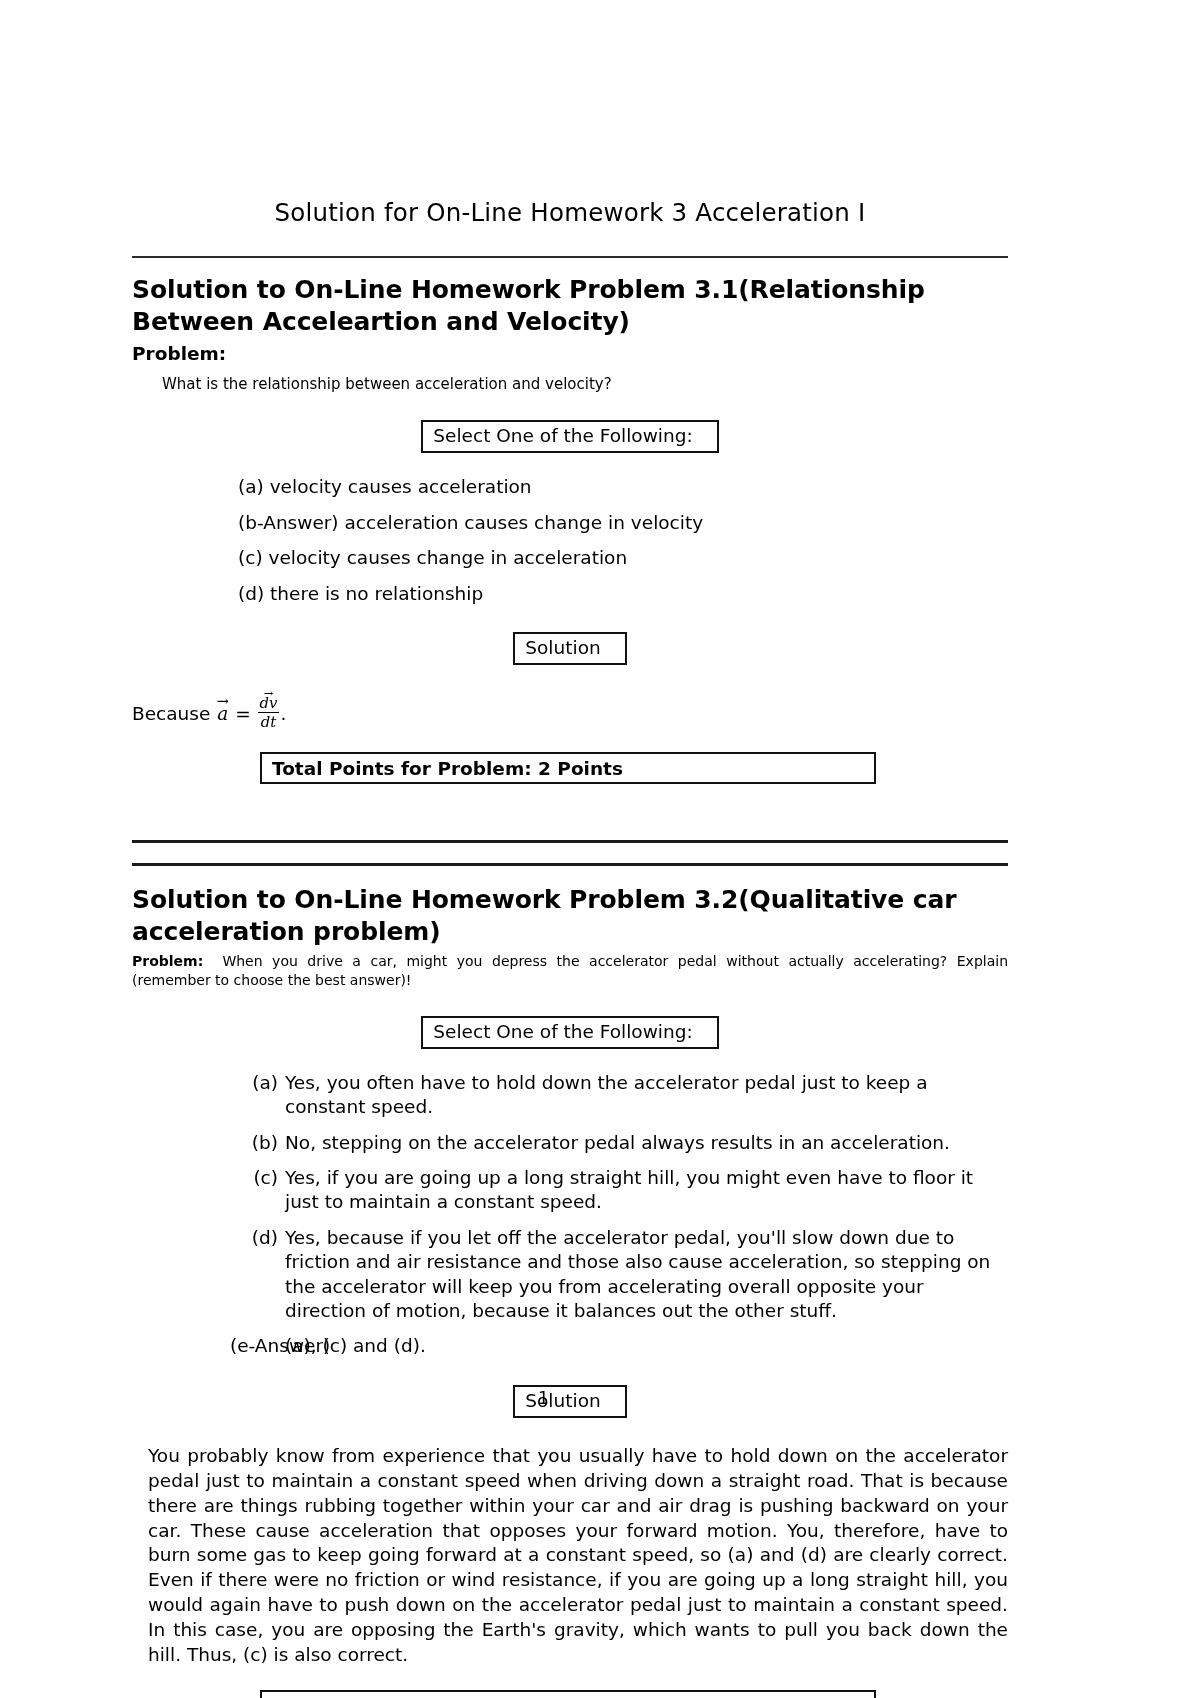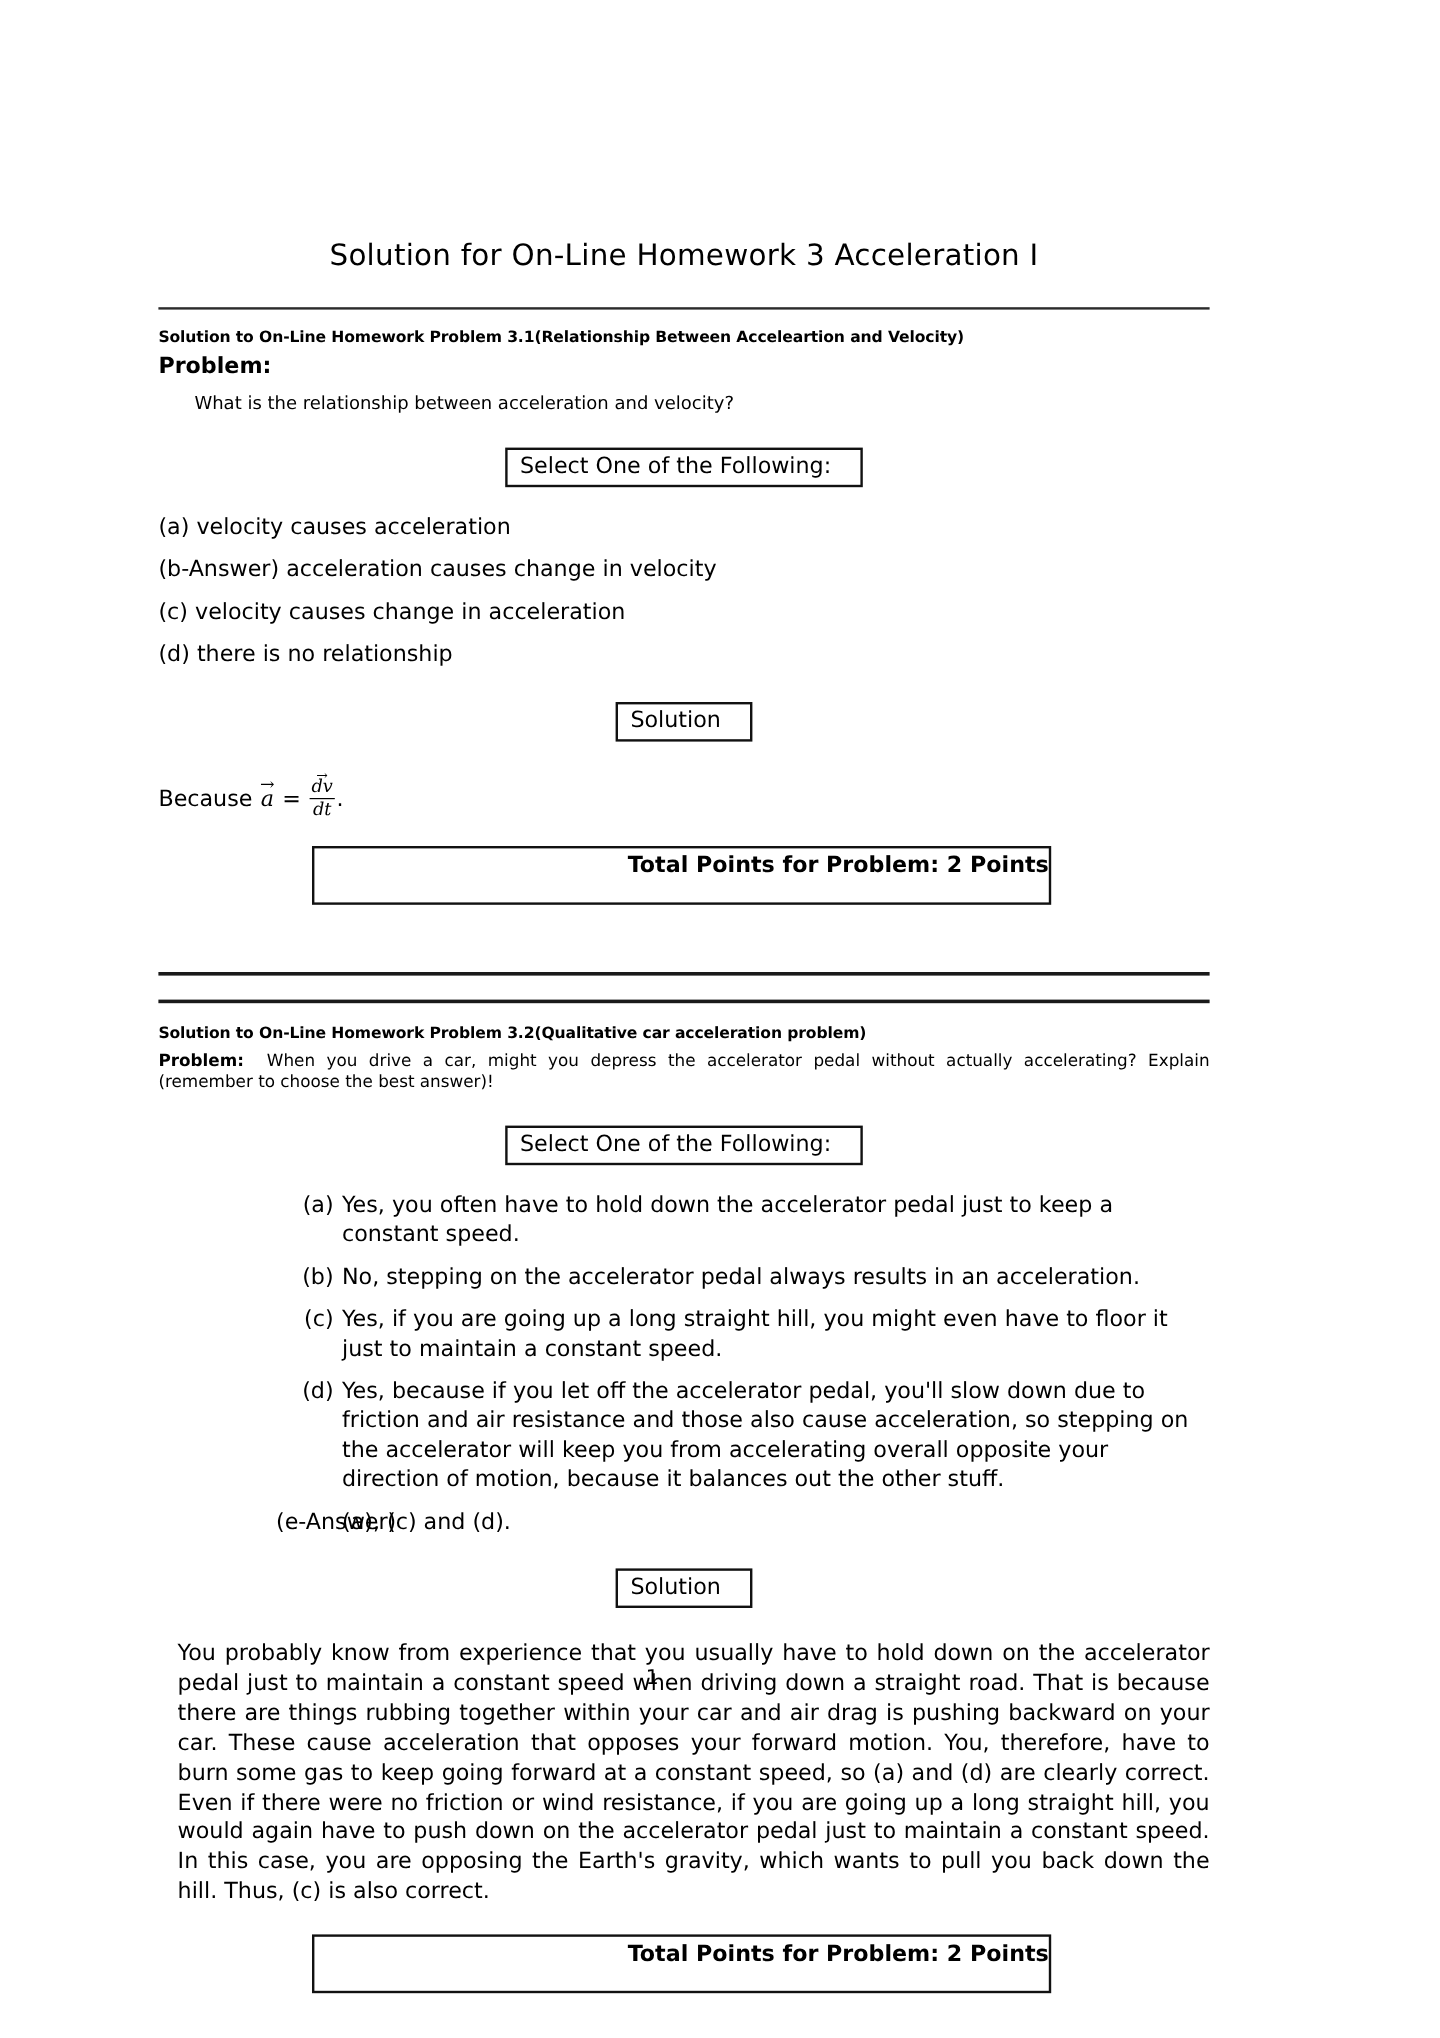--- a/index.html
+++ b/index.html
@@ -51,21 +51,21 @@
     border: none;
     border-top: 3.6px solid #1a1a1a;
     margin: 0;
     height: 0;
   }
   .rule-gap-a { margin-top: 56px; }
   .rule-gap-b { margin-top: 20px; }
 
   
   .sec-head {
-    font-size: 13px;
+    font-size: 25px;
     font-weight: bold;
     line-height: 1.28;
     margin: 16px 0 0 0;
     letter-spacing: -0.1px;
   }
   .sec-head.tight { margin-top: 18px; }
 
   .problem-label {
     font-size: 18.5px;
     font-weight: bold;
@@ -101,41 +101,40 @@
     background: #fff;
   }
   .select-box-wrap { margin-top: 26px; }
   .solution-box-wrap { margin-top: 26px; }
 
   .points-box {
     border: 2.6px solid #111;
     margin: 22px 0 0 128px;
     width: 616px;
     box-sizing: border-box;
-    padding: 4px 0 19px 10px;
+    padding: 4px 0 2px 10px;
     font-size: 18.5px;
     font-weight: bold;
     line-height: 1.2;
-    text-align: right;
   }
 
   
   .choices {
     margin: 22px 0 0 0;
     padding: 0;
     list-style: none;
   }
   .choices li {
     font-size: 18.5px;
     line-height: 1.32;
     margin: 0 0 11px 0;
     display: flex;
     align-items: flex-start;
   }
-  .choices.narrow { }
+  .choices.narrow { margin-left: 106px; }
   .choices.narrow li { display: block; }
   .choices.wide { margin-left: 98px; margin-right: 0; }
   .choices .tag {
     display: inline-block;
     text-align: right;
     white-space: nowrap;
     flex: 0 0 auto;
   }
   .choices.wide .tag { width: 48px; margin-right: 7px; }
   .choices .ctext { flex: 1 1 auto; }

